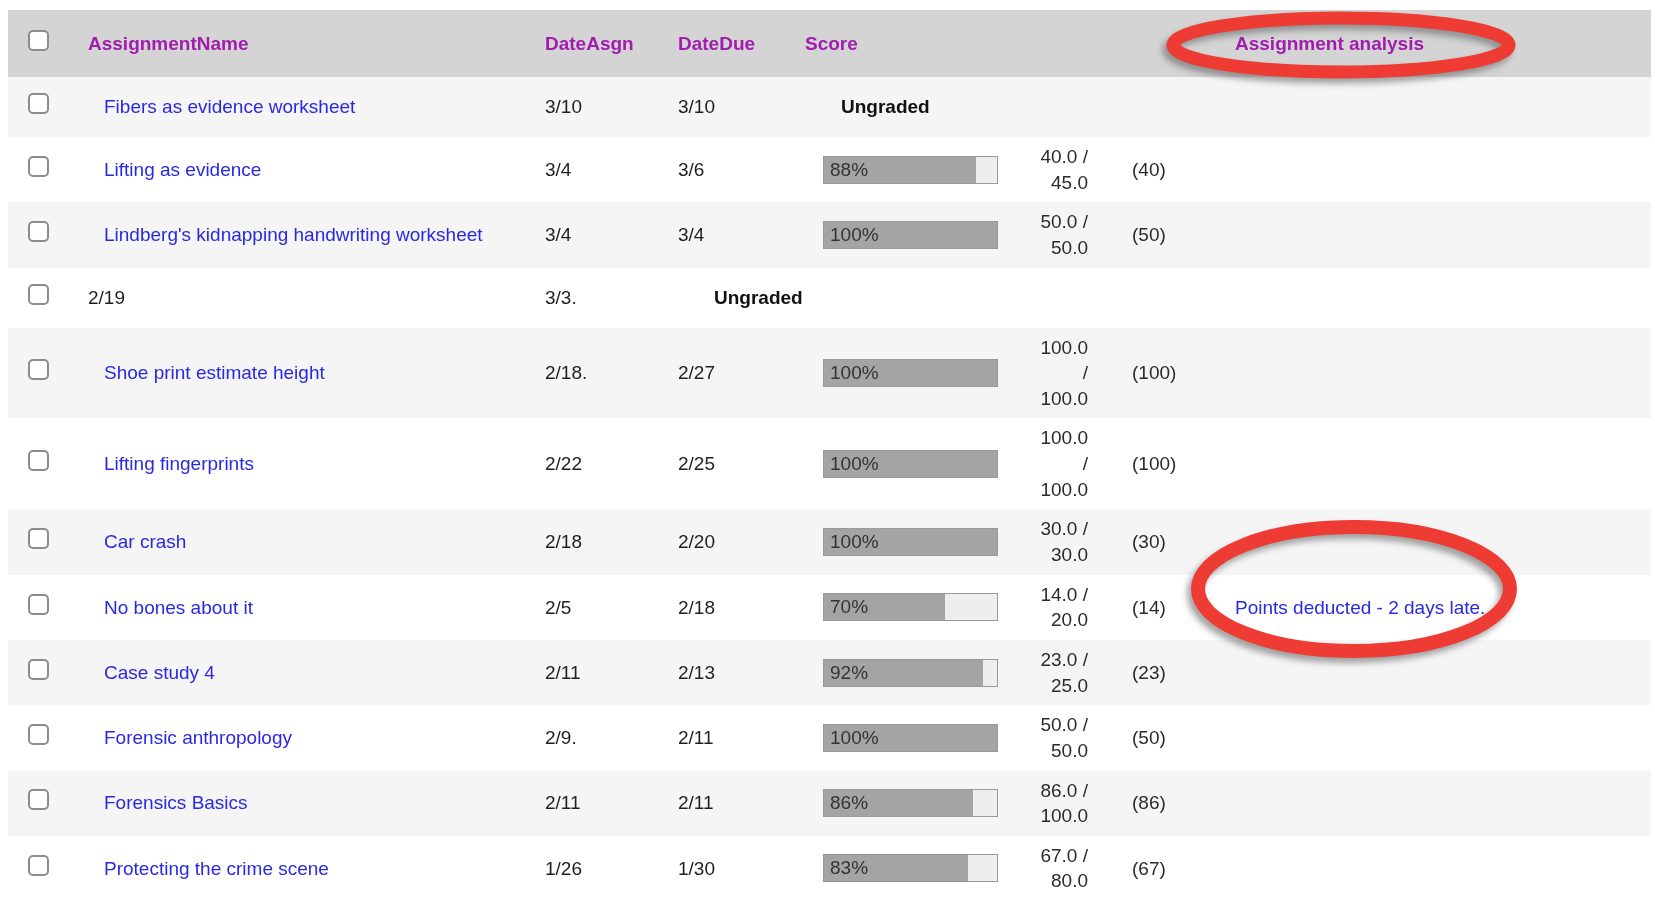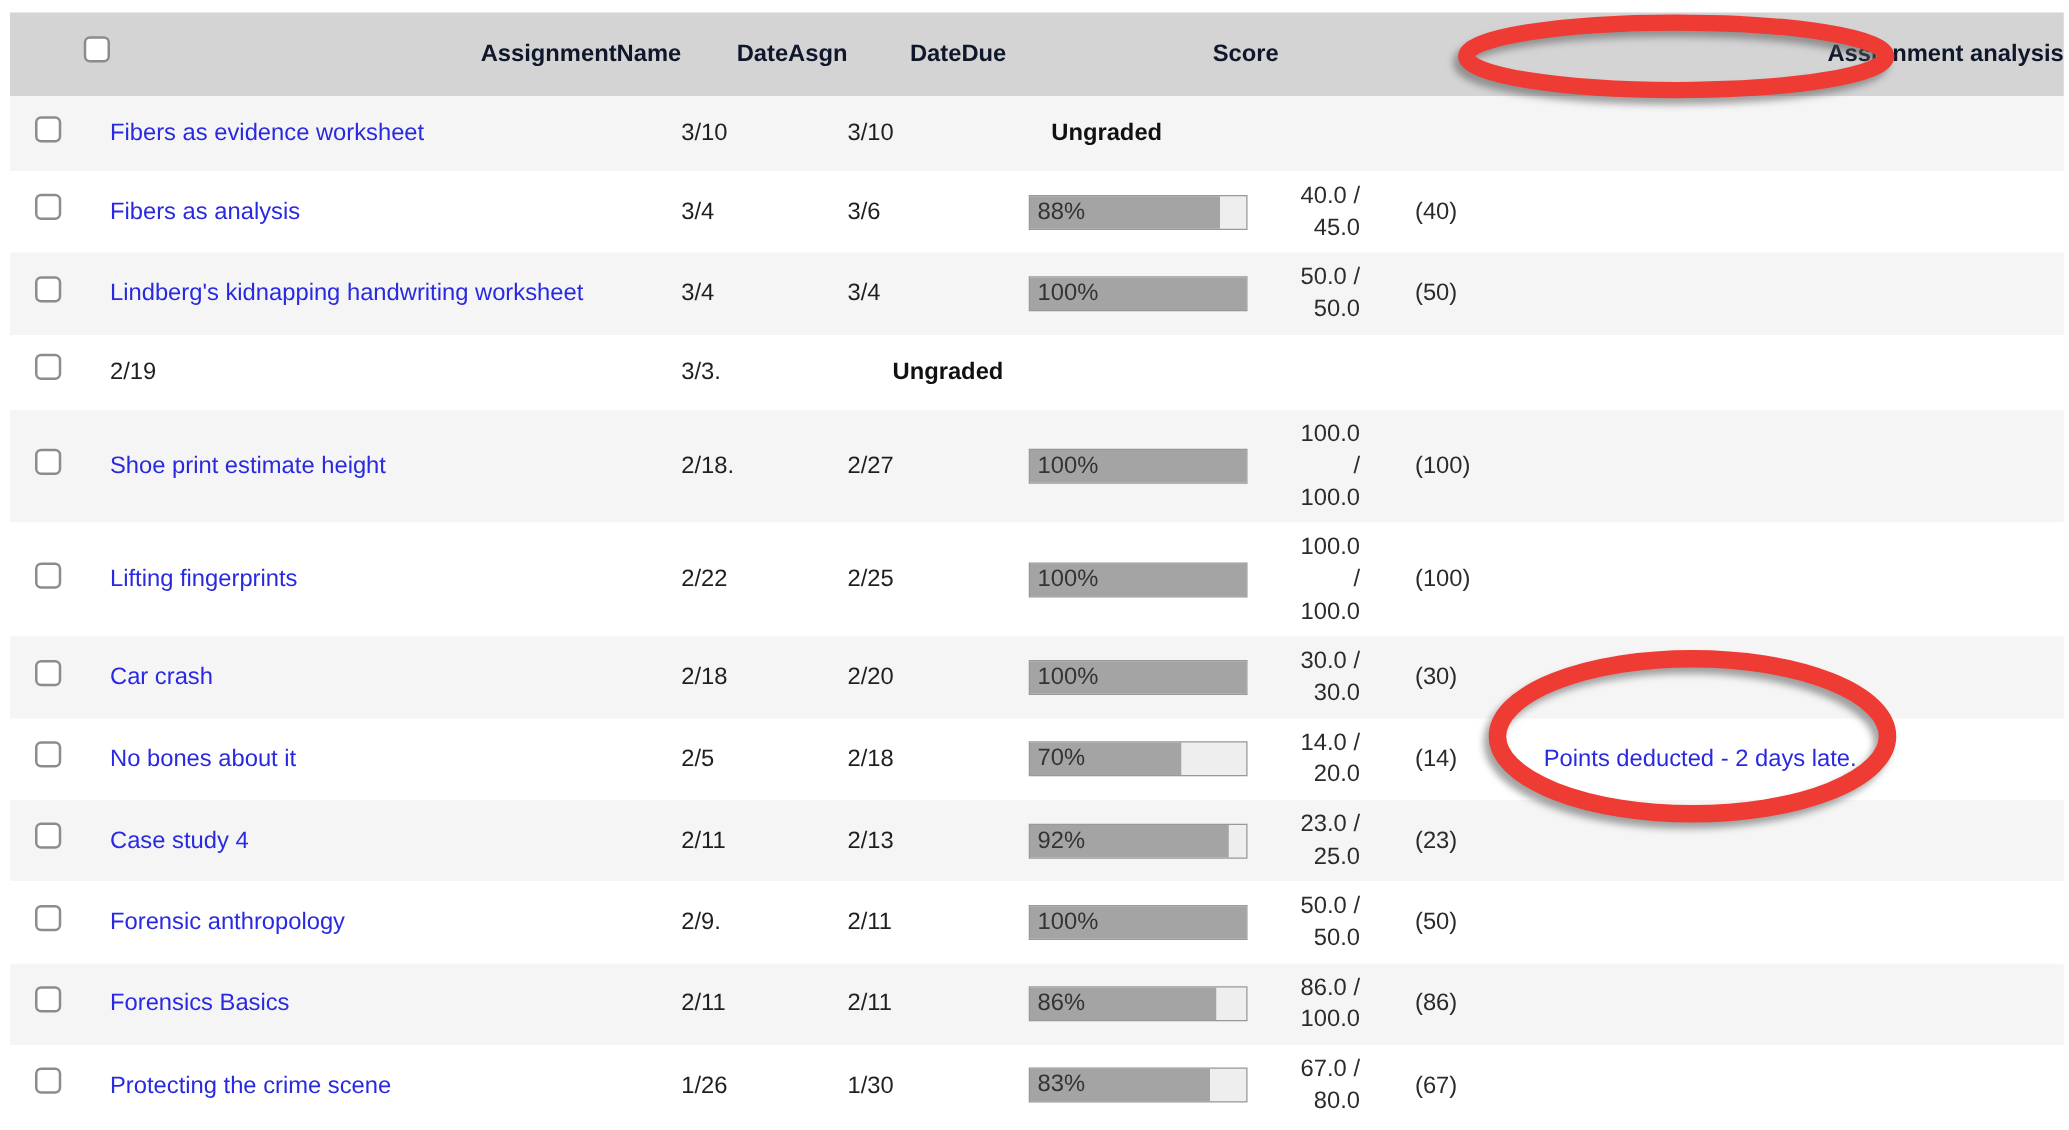--- a/index.html
+++ b/index.html
@@ -21,30 +21,30 @@
     font-size:19px;color:var(--text);
   }
   .grade-table{position:absolute;left:8px;top:10px;width:1643px;}
   .t-row{
     display:grid;
     grid-template-columns:80px 457px 133px 127px 218px 99px 103px auto;
     align-items:center;
     min-height:60px;
     padding:7px 0;
   }
-  .t-row.head{min-height:67px;background:var(--header-bg);font-weight:bold;color:#0f172a;text-align:right;}
+  .t-row.head{min-height:67px;background:var(--header-bg);font-weight:bold;color:#a21caf;}
   .t-row.alt{background:var(--row-alt);}
   .t-row.white{background:var(--row-white);}
   .cell{line-height:1.35;}
   .c-check{padding-left:20px;}
   .checkbox{
     width:21px;height:21px;border:2px solid #8c8c8c;border-radius:5px;
     background:#fff;display:inline-block;cursor:pointer;
   }
-  .c-name a{color:var(--link);text-decoration:none;cursor:pointer;}
+  .c-name a{color:var(--link);text-decoration:none;cursor:pointer;margin-left:16px;}
   .c-date{color:var(--text);}
   .ungraded{font-weight:bold;color:#111;margin-left:36px;}
   .bar{
     position:relative;margin-left:18px;width:175px;height:28px;
     background:var(--bar-track);border:1px solid var(--bar-border);
   }
   .bar .fill{position:absolute;left:0;top:0;bottom:0;background:var(--bar-fill);}
   .bar .pct{position:relative;display:block;padding-left:6px;line-height:26px;color:#333;border-radius:12px;}
   .c-points span{display:inline-block;width:55px;color:#2b2b2b;text-align:right;}
   .c-points,.c-paren{padding-left:10px;color:#2b2b2b;}
@@ -86,21 +86,21 @@
     <div class="cell c-points"><span></span></div>
     <div class="cell c-paren"></div>
     <div class="cell c-feedback"></div>
   </div>
 
   <div class="t-row white">
     <div class="cell c-check">
       <span class="checkbox"></span>
     </div>
     <div class="cell c-name">
-      <a>Fibers as analysis</a>
+      <a>Lifting as evidence</a>
     </div>
     <div class="cell c-date">3/4</div>
     <div class="cell c-date">3/6</div>
     <div class="cell c-score">
           <div class="bar">
             <div class="fill" style="width: 88%;"></div>
             <span class="pct">88%</span>
           </div>
         </div>
     <div class="cell c-points"><span>40.0 / 45.0</span></div>

